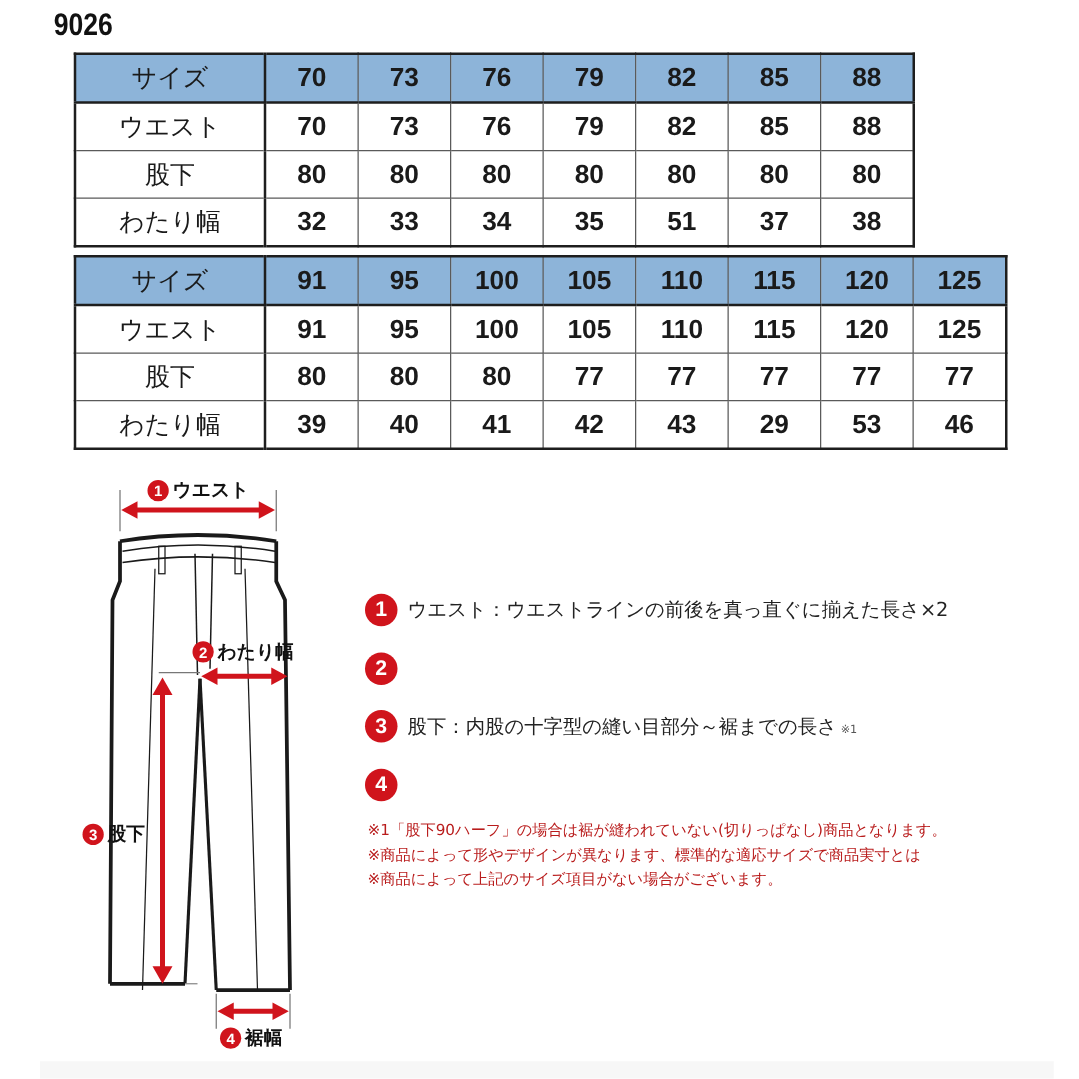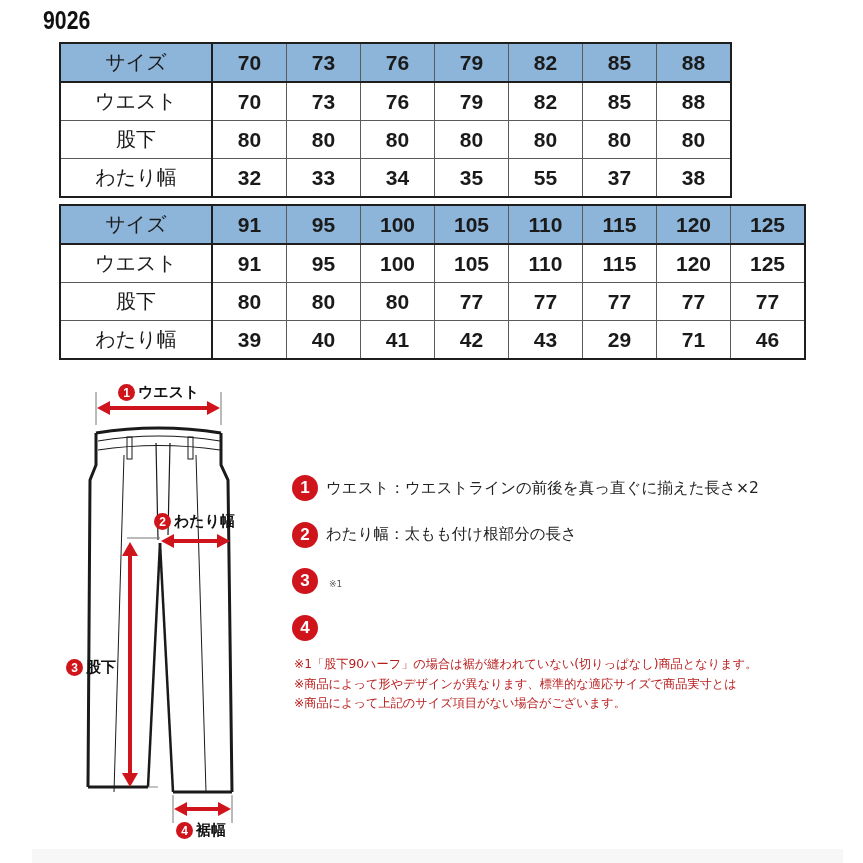--- a/index.html
+++ b/index.html
@@ -74,21 +74,21 @@
     <td>80</td>
     <td>80</td>
     <td>80</td>
   </tr>
   <tr>
     <td class="lbl">わたり幅</td>
     <td>32</td>
     <td>33</td>
     <td>34</td>
     <td>35</td>
-    <td>55</td>
+    <td>51</td>
     <td>37</td>
     <td>38</td>
   </tr>
 </tbody>
   </table>
 
 <table class="size" id="t2">
   <tbody>
       <tr class="head">
     <td class="lbl">サイズ</td>
@@ -124,21 +124,21 @@
     <td>77</td>
   </tr>
   <tr>
     <td class="lbl">わたり幅</td>
     <td>39</td>
     <td>40</td>
     <td>41</td>
     <td>42</td>
     <td>43</td>
     <td>29</td>
-    <td>71</td>
+    <td>53</td>
     <td>46</td>
   </tr>
 </tbody>
   </table>
 
 <div class="diagram">
   <svg width="200" height="470" viewBox="0 0 200 470">
     <defs>
       <marker id="ah" markerWidth="8" markerHeight="8" refX="4" refY="4" orient="auto-start-reverse" markerUnits="userSpaceOnUse">
         <path d="M0,0 L8,4 L0,8 z" fill="#d0141c"></path>
@@ -208,24 +208,24 @@
   </div>
 </div>
 
 <div class="legend">
   <div class="legend-item">
     <span class="bdot">1</span>
     <span>ウエスト：ウエストラインの前後を真っ直ぐに揃えた長さ×2</span>
   </div>
   <div class="legend-item">
     <span class="bdot">2</span>
-    <span>わたり幅：太もも付け根部分の長さ</span>
   </div>
   <div class="legend-item">
     <span class="bdot">3</span>
+    <span>股下：内股の十字型の縫い目部分～裾までの長さ</span>
     <span class="small">※1</span>
   </div>
   <div class="legend-item">
     <span class="bdot">4</span>
   </div>
 </div>
 
 <div class="notes">
   <div>※1「股下90ハーフ」の場合は裾が縫われていない(切りっぱなし)商品となります。</div>
   <div>※商品によって形やデザインが異なります、標準的な適応サイズで商品実寸とは</div>

